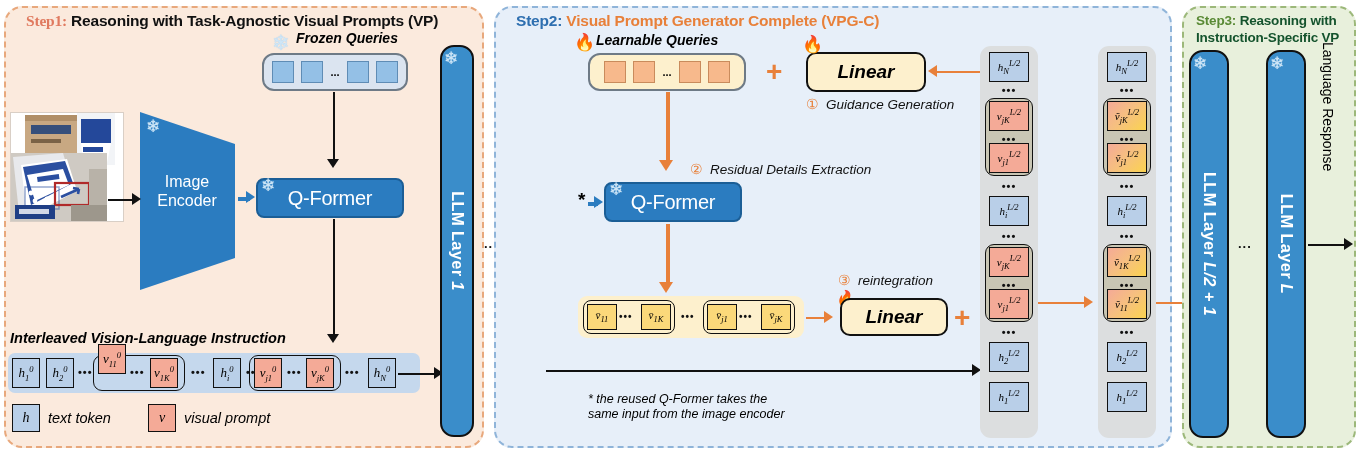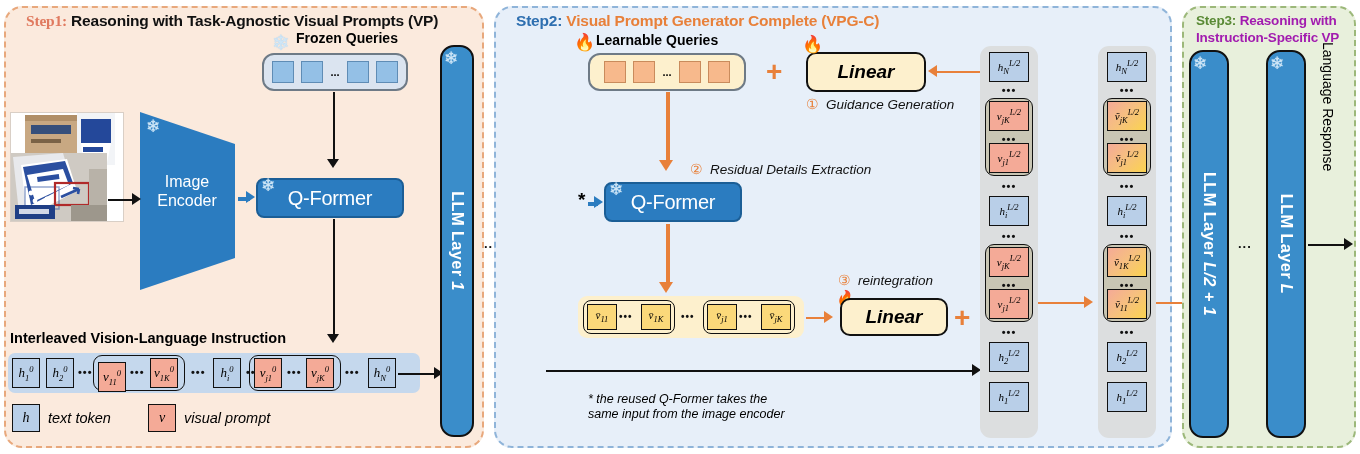--- a/index.html
+++ b/index.html
@@ -14,21 +14,21 @@
 
   .ptitle{position:absolute;font-weight:bold;letter-spacing:-.2px;white-space:nowrap;}
   #t1{left:26px;top:12px;font-size:15.5px;}
   #t1 .k{color:#e07a5f;font-family:Liberation Serif, serif;}
   #t1 .b{color:#111;}
   #t2{left:516px;top:12px;font-size:15.5px;}
   #t2 .k{color:#2e6fb0;}
   #t2 .b{color:#e8803a;}
   #t3{left:1196px;top:12px;font-size:13.5px;line-height:17px;}
   #t3 .k{color:#5a8a36;}
-  #t3 .b{color:#a21caf;}
+  #t3 .b{color:#14532d;}
 
   
   .blueblock{position:absolute;background:#3a8dca;border:2px solid #111;border-radius:14px;box-sizing:border-box;}
   .vlabel{position:absolute;left:50%;top:50%;transform:translate(-50%,-50%) rotate(90deg);
           color:#fff;font-size:16.5px;font-weight:bold;white-space:nowrap;letter-spacing:.3px;}
   .vlabel i{font-style:italic;}
 
   .qformer{position:absolute;background:#2b7cc0;border:2px solid #1b5e96;border-radius:8px;
            color:#fff;display:flex;align-items:center;justify-content:center;
            font-size:20px;box-sizing:border-box;letter-spacing:-.3px;}
@@ -47,21 +47,21 @@
 
   
   #photo{position:absolute;left:10px;top:112px;width:112px;height:108px;border:1px solid #d9cfc6;
          background:#e9e4de;overflow:hidden;}
 
   
   .qbox{position:absolute;border:2px solid #6e7a86;border-radius:12px;box-sizing:border-box;
         display:flex;align-items:center;justify-content:center;gap:7px;}
   .qcell{width:22px;height:22px;box-sizing:border-box;}
 
-  .capt{position:absolute;font-weight:bold;white-space:nowrap;}
+  .capt{position:absolute;font-style:italic;font-weight:bold;white-space:nowrap;}
 
   
   #instrow{position:absolute;left:8px;top:353px;width:412px;height:40px;background:#c5d8ed;border-radius:7px;}
   .tok{position:absolute;width:28px;height:30px;border:1.6px solid #111;box-sizing:border-box;
        display:flex;align-items:center;justify-content:center;font-family:"Liberation Serif",serif;
        font-size:13px;font-style:italic;}
   .tok.h{background:#b9cfe8;}
   .tok.v{background:#f4aa97;}
   .grp{position:absolute;border:1.6px solid #111;border-radius:9px;box-sizing:border-box;background:transparent;}
 
@@ -203,21 +203,21 @@
   <div class="grp" style="left:93px;top:355px;width:92px;height:36px;"></div>
   <div class="grp" style="left:249px;top:355px;width:92px;height:36px;"></div>
 
   <div class="tok h" style="left:12px;top:358px;">
       <span>h<sub>1</sub><sup>0</sup></span>
     </div>
   <div class="tok h" style="left:46px;top:358px;">
       <span>h<sub>2</sub><sup>0</sup></span>
     </div>
   <div class="dots" style="left:78px;top:366px;font-size:11px;">•••</div>
-  <div class="tok v" style="left:98px;top:362px;">
+  <div class="tok v" style="left:98px;top:344px;">
       <span>v<sub>11</sub><sup>0</sup></span>
     </div>
   <div class="dots" style="left:130px;top:366px;font-size:11px;">•••</div>
   <div class="tok v" style="left:150px;top:358px;">
       <span>v<sub>1K</sub><sup>0</sup></span>
     </div>
   <div class="dots" style="left:191px;top:366px;font-size:11px;">•••</div>
   <div class="tok h" style="left:213px;top:358px;">
       <span>h<sub>i</sub><sup>0</sup></span>
     </div>

